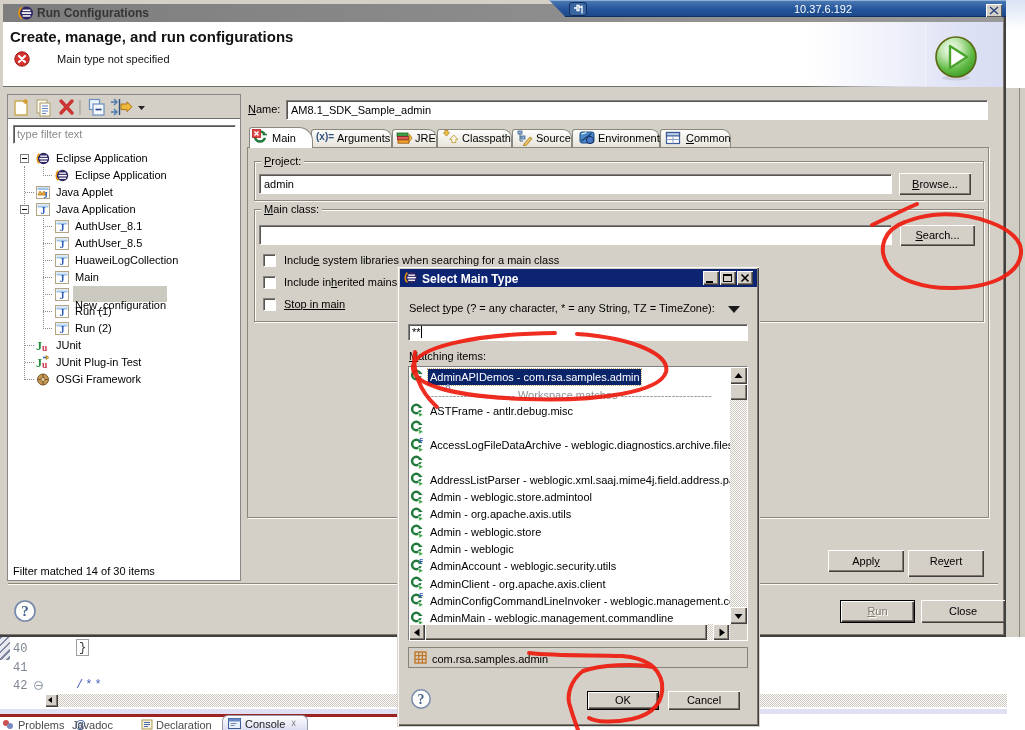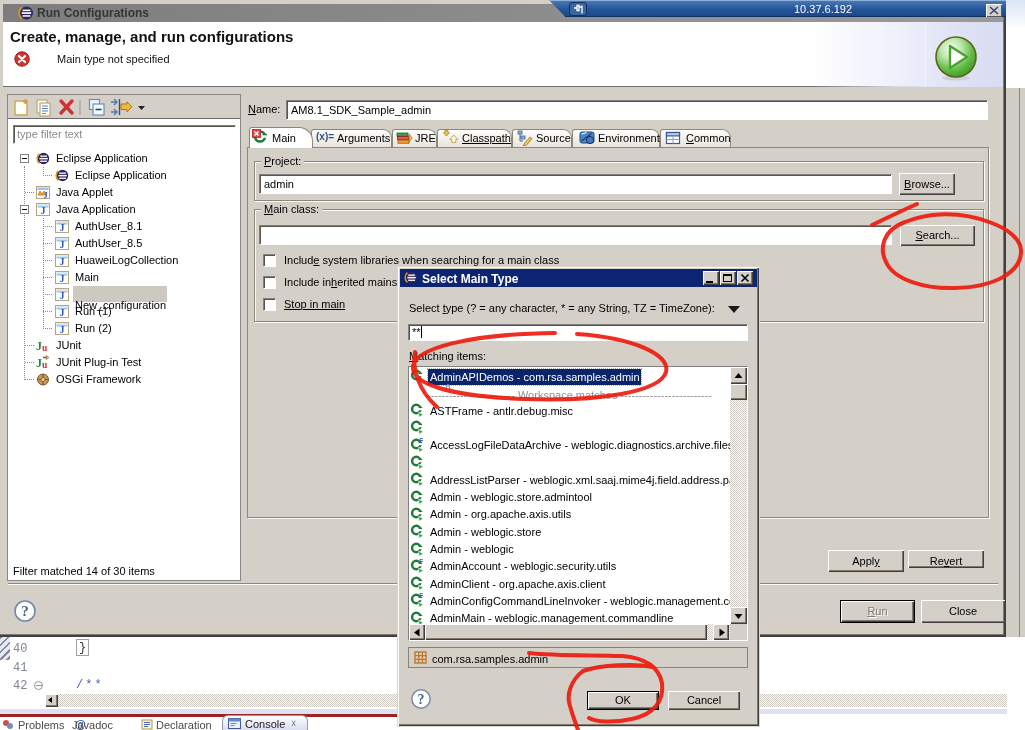--- a/index.html
+++ b/index.html
@@ -278,21 +278,21 @@
  <rect x="1" y="3" width="11" height="3.2" fill="#3fa045" stroke="#1e6a2c" stroke-width="0.8"></rect>
  <rect x="1.5" y="6.5" width="11" height="3.2" fill="#e05858" stroke="#8a2020" stroke-width="0.8"></rect>
  <rect x="2" y="10" width="11" height="3.2" fill="#f0a030" stroke="#9a5010" stroke-width="0.8"></rect>
  <path d="M13,4 l3,4 -3,4 Z" fill="#f0c040" stroke="#a8741a" stroke-width="0.8"></path>
 </svg>
 <div class="abs tl" style="left:415px;top:132px;">JRE</div>
 <svg class="abs" style="left:443px;top:129px;" width="17" height="17" viewBox="0 0 17 17">
  <path d="M2,2 h5 v4 h2.5 l-5,5.5 -5,-5.5 h2.5 Z" fill="#f0c040" stroke="#9a7820" stroke-width="1" transform="scale(0.62) translate(1,0)"></path>
  <path d="M8,15 v-4 h-2.5 l5,-5.5 5,5.5 H13 v4 Z" fill="#fdf6e0" stroke="#b89830" stroke-width="1" transform="scale(0.8) translate(3,2)"></path>
 </svg>
-<div class="abs tl" style="left:462px;top:132px;text-decoration:underline;">Classpath</div>
+<div class="abs tl" style="left:462px;top:132px;">Classpath</div>
 <svg class="abs" style="left:517px;top:130px;" width="16" height="16" viewBox="0 0 16 16">
  <rect x="1" y="1" width="4" height="3" fill="#8ab0dc" stroke="#44688c" stroke-width="0.8"></rect>
  <rect x="4" y="6" width="4" height="3" fill="#8ab0dc" stroke="#44688c" stroke-width="0.8"></rect>
  <path d="M3,4 v7 h3 M3,7 h1" stroke="#44688c" stroke-width="1" fill="none"></path>
  <path d="M7,14 l6,-7 2,1.7 -6,7 -2.6,0.3 Z" fill="#f0c060" stroke="#9a7820" stroke-width="0.8"></path>
 </svg>
 <div class="abs tl" style="left:536px;top:132px;">Source</div>
 <svg class="abs" style="left:579px;top:130px;" width="17" height="16" viewBox="0 0 17 16">
  <rect x="1" y="2" width="14" height="11" rx="2" fill="#4888cc" stroke="#1c4a80" stroke-width="1"></rect>
  <path d="M2.5,4 l5,-1.5" stroke="#fff" stroke-width="1.2"></path>
@@ -307,37 +307,37 @@
 </svg>
 <div class="abs tl" style="left:686px;top:132px;"><u>C</u>ommon</div>
 </div>
 </div>
 <div class="abs" style="left:247px;top:147px;width:742px;height:371px;border:1px solid #8a887c;box-shadow:1px 1px 0 #fcfbf8;"></div>
 
 <div class="abs etch" style="left:254px;top:161px;width:730px;height:40px;"></div>
 <div class="abs tl gray" style="left:261px;top:155px;padding:0 3px;"><u>P</u>roject:</div>
 <div class="abs sunken" style="left:259px;top:174px;width:633px;height:20px;"></div>
 <div class="abs tl" style="left:264px;top:178px;">admin</div>
-<div class="abs btn tl" style="left:899px;top:173px;width:56px;height:22px;line-height:22px;"><u>B</u>rowse...</div>
+<div class="abs btn tl" style="left:899px;top:173px;width:72px;height:22px;line-height:22px;"><u>B</u>rowse...</div>
 
 <div class="abs etch" style="left:254px;top:209px;width:730px;height:113px;"></div>
 <div class="abs tl gray" style="left:261px;top:203px;padding:0 3px;"><u>M</u>ain class:</div>
 <div class="abs sunken" style="left:259px;top:225px;width:633px;height:20px;"></div>
 <div class="abs btn tl" style="left:900px;top:225px;width:75px;height:21px;line-height:21px;"><u>S</u>earch...</div>
 <div id="checks">
 <div class="abs sunken" style="left:263px;top:254px;width:13px;height:13px;"></div>
 <div class="abs tl" style="left:284px;top:254px;">Includ<u>e</u> system libraries when searching for a main class</div>
 <div class="abs sunken" style="left:263px;top:276px;width:13px;height:13px;"></div>
 <div class="abs tl" style="left:284px;top:276px;">Include in<u>h</u>erited mains when searching for a main class</div>
 <div class="abs sunken" style="left:263px;top:298px;width:13px;height:13px;"></div>
 <div class="abs tl" style="left:284px;top:298px;text-decoration:underline;">St<u>o</u>p in main</div>
 </div>
 
 <div class="abs btn tl" style="left:828px;top:550px;width:76px;height:22px;line-height:22px;">Appl<u>y</u></div>
-<div class="abs btn tl" style="left:908px;top:550px;width:76px;height:18px;line-height:22px;">Re<u>v</u>ert</div>
+<div class="abs btn tl" style="left:908px;top:550px;width:76px;height:27px;line-height:22px;">Re<u>v</u>ert</div>
 <div class="abs" style="left:8px;top:583px;width:990px;height:2px;border-top:1px solid #8a887c;border-bottom:1px solid #fcfbf8;"></div>
 
 <div class="abs btnd tl" style="left:840px;top:600px;width:75px;height:23px;line-height:21px;color:#80786c;text-shadow:1px 1px 0 #fff;"><u>R</u>un</div>
 <div class="abs btn tl" style="left:921px;top:600px;width:84px;height:23px;line-height:23px;">Close</div>
 <svg class="abs" style="left:13px;top:599px;" width="24" height="24" viewBox="0 0 24 24">
  <circle cx="12" cy="12" r="10" fill="#fdfdfb" stroke="#7488ac" stroke-width="1.6"></circle>
  <text x="12" y="17" text-anchor="middle" font-family="Liberation Serif, serif" font-size="15" font-weight="bold" fill="#44608c">?</text>
 </svg>
 
 <div class="abs" style="left:1006px;top:0;width:19px;height:88px;background:#fff;"></div>

